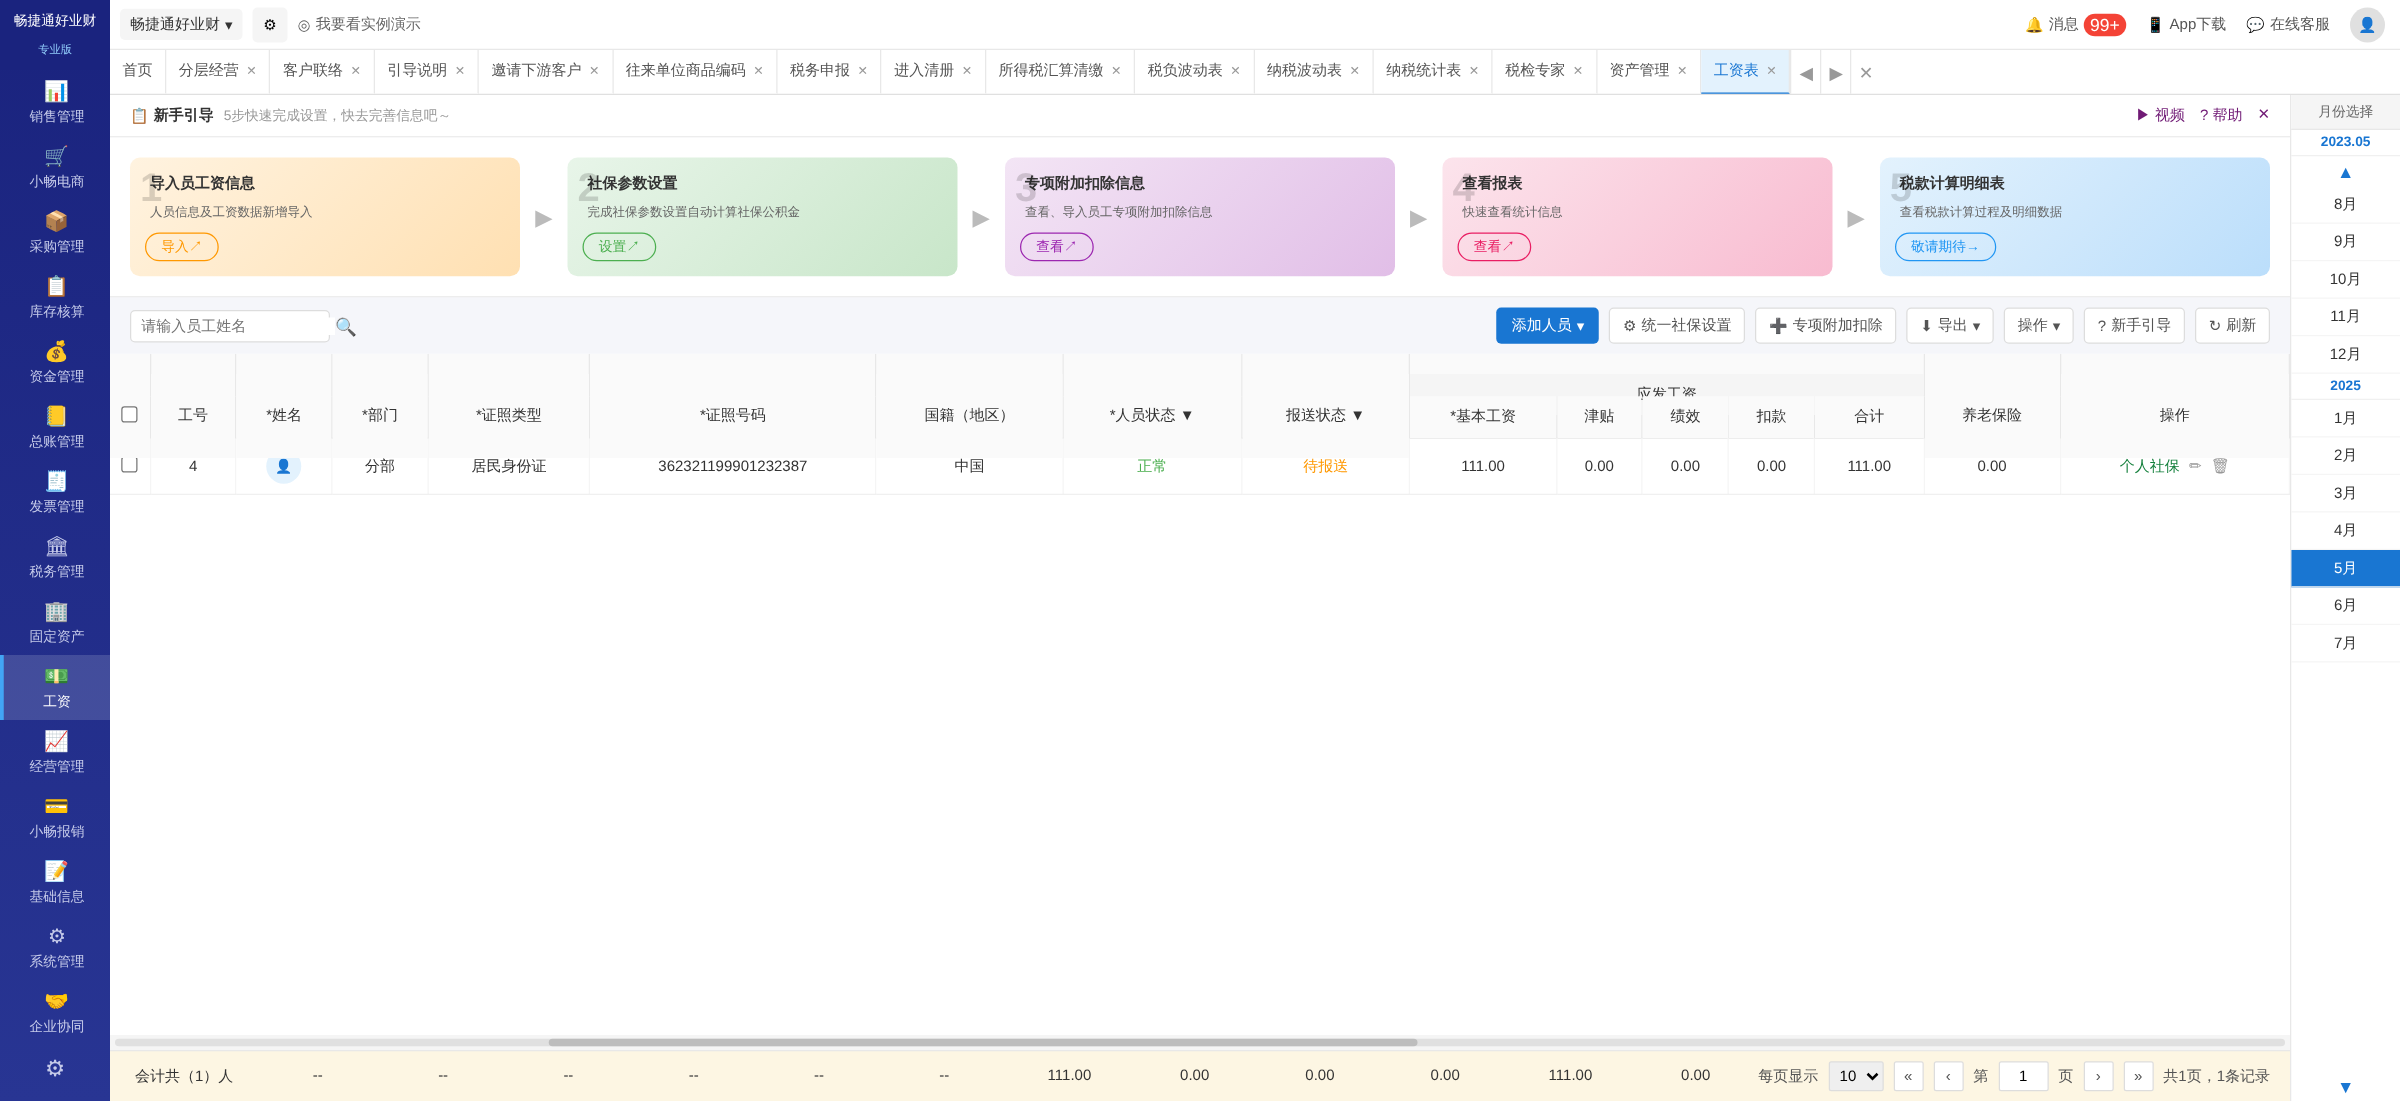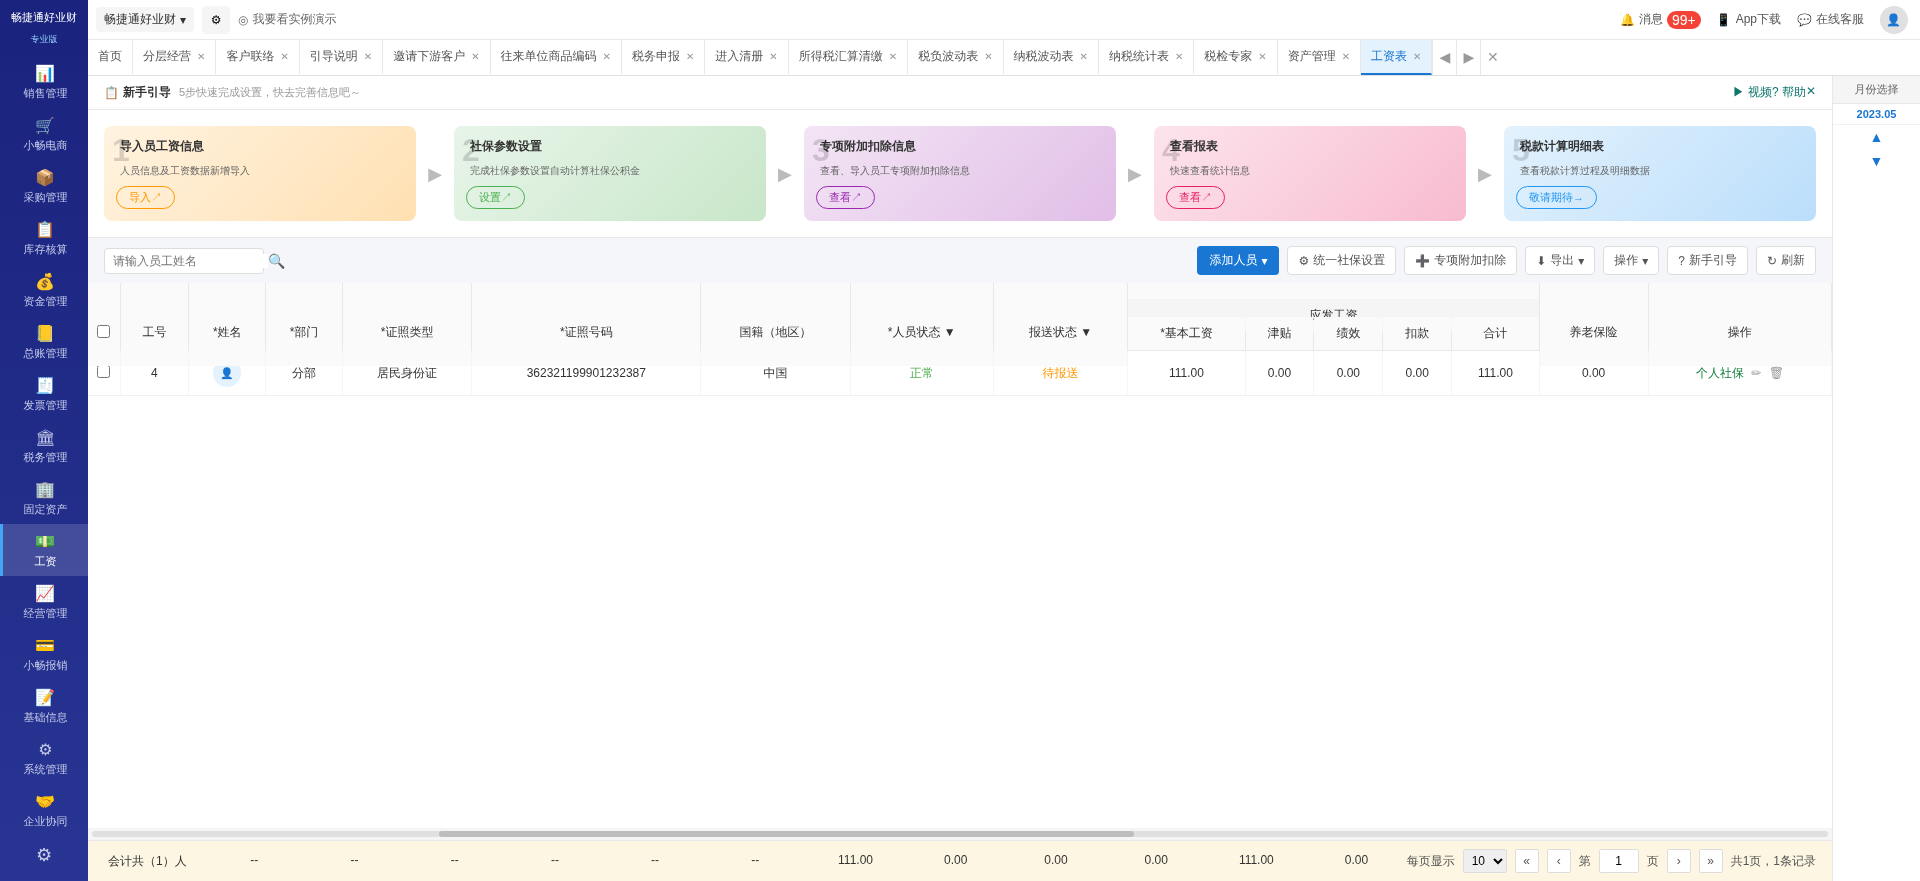--- a/index.html
+++ b/index.html
@@ -47,21 +47,21 @@
     .badge {
       background: #f44336; color: #fff; border-radius: 10px; font-size: 14px;
       padding: 1px 5px; min-width: 18px; text-align: center;
     }
     .demo-link { color: #666; font-size: 12px; cursor: pointer; display: flex; align-items: center; gap: 4px; }
 
     
     .tab-bar {
       position: fixed; left: 88px; top: 40px; right: 0; height: 36px;
       background: #fff; border-bottom: 1px solid #e0e0e0;
-      display: flex; align-items: flex-end; overflow: hidden; z-index: 98;
+      display: flex; align-items: center; overflow: hidden; z-index: 98;
     }
     .tab-item {
       height: 36px; padding: 0 10px; display: flex; align-items: center; gap: 4px;
       font-size: 12px; color: #555; cursor: pointer; white-space: nowrap;
       border-right: 1px solid #e8e8e8; border-bottom: 2px solid transparent;
     }
     .tab-item.active { color: #1976d2; border-bottom: 2px solid #1976d2; background: #e3f2fd; }
     .tab-close { font-size: 10px; color: #999; margin-left: 2px; }
     .tab-nav-btn {
       width: 24px; height: 36px; display: flex; align-items: center; justify-content: center;
@@ -74,21 +74,21 @@
       background: #f5f6fa; overflow: hidden; display: flex; flex-direction: column;
     }
 
     
     .guide-bar {
       background: #fff; padding: 8px 16px; display: flex; align-items: center; gap: 8px;
       border-bottom: 1px solid #e8e8e8; font-size: 12px;
     }
     .guide-bar-title { font-weight: bold; color: #333; display: flex; align-items: center; gap: 4px; }
     .guide-bar-sub { color: #999; font-size: 11px; }
-    .guide-bar-right { margin-left: auto; display: flex; gap: 0; color: #0f766e; cursor: pointer; font-size: 12px; }
+    .guide-bar-right { margin-left: auto; display: flex; gap: 12px; color: #701a75; cursor: pointer; font-size: 12px; }
 
     
     .steps-section {
       background: #fff; padding: 16px; display: flex; gap: 8px; align-items: stretch;
       border-bottom: 1px solid #e8e8e8;
     }
     .step-card {
       flex: 1; border-radius: 8px; padding: 12px; position: relative; min-height: 90px;
       display: flex; flex-direction: column; justify-content: space-between;
     }
@@ -599,16 +599,31 @@
     </div>
   </div>
 </div>
 
 <div class="month-panel">
   <div class="month-panel-title">月份选择</div>
   <div class="month-panel-year">2023.05</div>
   <div class="month-nav">
     <div class="month-nav-btn">▲</div>
   </div>
+  <div id="month-list" style="width:100%;flex:1;overflow:hidden;">
+      <div class="month-item">8月</div>
+      <div class="month-item">9月</div>
+      <div class="month-item">10月</div>
+      <div class="month-item">11月</div>
+      <div class="month-item">12月</div>
+      <div class="month-panel-year">2025</div>
+      <div class="month-item">1月</div>
+      <div class="month-item">2月</div>
+      <div class="month-item">3月</div>
+      <div class="month-item">4月</div>
+      <div class="month-item active">5月</div>
+      <div class="month-item">6月</div>
+      <div class="month-item">7月</div>
+    </div>
   <div class="month-nav">
     <div class="month-nav-btn">▼</div>
   </div>
 </div>
 
 </body></html>

